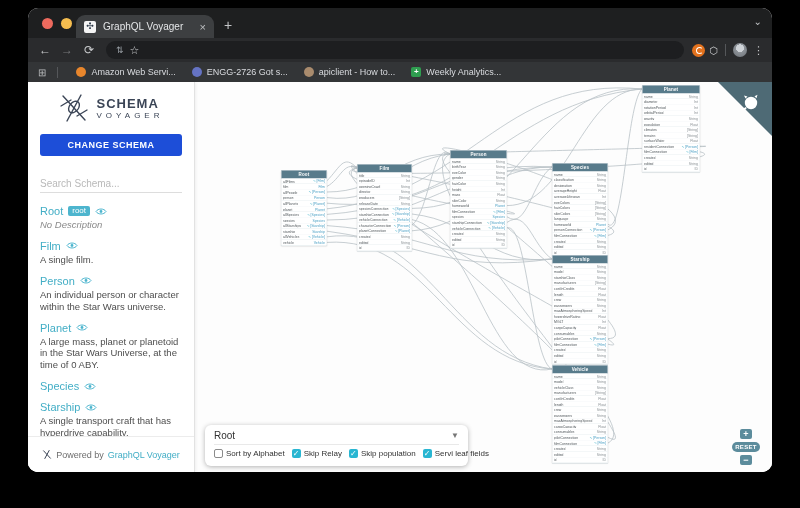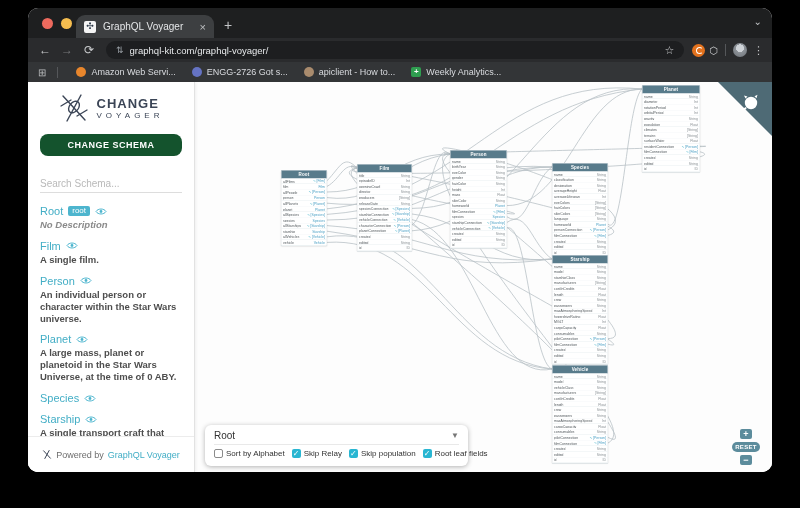--- a/index.html
+++ b/index.html
@@ -51,21 +51,21 @@
   .logo-text .l2 { font-size:8px; color:#3b4556; letter-spacing:4px; }
   .change-btn { width:100%; height:22px; border:none; border-radius:3px; color:#fff; font-size:9px; font-weight:bold; letter-spacing:.5px; font-family:inherit; }
   .typelist-title { font-size:11px; font-weight:bold; color:#333; margin:14px 0 8px 0; }
   .search-input { width:100%; border:none; border-bottom:1px solid #ddd; font-size:10px; color:#333; padding:3px 0; font-family:inherit; outline:none;margin-top:19px; }
   .search-input::placeholder { color:#b9b9b9; }
   .type-entries { margin-top:12px; }
   .type-entry { margin-bottom:9px; }
   .type-head { display:flex; align-items:center; gap:5px; }
   .type-name { font-size:11px; }
   .type-badge { color:#fff; font-size:8px; border-radius:2px; padding:1px 4px; line-height:1.1; }
-  .type-desc { font-size:9.5px; color:#4e4e4e; line-height:1.25; margin-top:2px;font-weight:bold; }
+  .type-desc { font-size:9.5px; color:#4e4e4e; line-height:1.25; margin-top:2px; }
   .type-desc.italic { font-style:italic; color:#8a8a8a; }
   .sb-footer { position:absolute; left:0; right:0; bottom:0; height:36px; border-top:1px solid #ececec; display:flex; align-items:center; justify-content:center; gap:4px; font-size:9px; color:#6d6d6d; background:#fff; }
   .sb-footer a { text-decoration:none; }
 
   
   .graph { position:relative; flex:1; height:100%; background:#fdfdfd; overflow:hidden; }
   #edges-svg { position:absolute; left:0; top:0; z-index:1; pointer-events:none; }
 
   .gnode { position:absolute; z-index:2; transform:scale(.5); transform-origin:0 0; background:#fff; border:1px solid #c9d4d8; box-shadow:0 1px 3px rgba(0,0,0,.18); }
   .gnode-header { height:16px; color:#fff; font-size:9px; font-weight:bold; display:flex; align-items:center; justify-content:center; letter-spacing:.3px; }
@@ -115,21 +115,20 @@
     <span class="newtab-btn">+</span>
     <span class="tabsearch">⌄</span>
   </div>
 
   <div class="toolbar">
     <span class="navbtn">←</span>
     <span class="navbtn dim">→</span>
     <span class="navbtn">⟳</span>
     <div class="urlpill">
       <span class="siteinfo">⇅</span>
-      <span class="url-text">graphql-kit.com/graphql-voyager/</span>
       <span class="star">☆</span>
     </div>
     <span class="ext-orange"></span>
     <span class="puzzle">⬡</span>
     <span class="chrome-sep"></span>
     <span class="avatar"></span>
     <span class="kebab">⋮</span>
   </div>
 
   <div class="bookmarks">
@@ -162,25 +161,25 @@
         <svg width="30" height="32" viewBox="0 0 30 32">
           <g stroke="#3b4556" stroke-width="1.4" fill="none" stroke-linecap="round">
             <line x1="4" y1="4" x2="26" y2="28"></line>
             <line x1="22" y1="3" x2="8" y2="29"></line>
             <ellipse cx="15" cy="15" rx="4.5" ry="6.5" transform="rotate(40 15 15)"></ellipse>
             <line x1="2" y1="14" x2="12" y2="8"></line>
             <line x1="18" y1="24" x2="28" y2="18"></line>
           </g>
         </svg>
         <div class="logo-text">
-          <div class="l1">CHANGE</div>
+          <div class="l1">SCHEMA</div>
           <div class="l2">VOYAGER</div>
         </div>
       </div>
-      <button class="change-btn" style="background: #14532d; border-radius: 8px;">CHANGE SCHEMA</button>
+      <button class="change-btn" style="background: #1d4ed8;">CHANGE SCHEMA</button>
       <input class="search-input" placeholder="Search Schema..." style="">
       <div class="type-entries" id="type-list">
           <div class="type-entry">
             <div class="type-head">
               <span class="type-name" style="color: rgb(67, 174, 198);">Root</span>
               <span class="type-badge" style="background: rgb(77, 181, 206);">root</span>
               <svg width="12" height="9" viewBox="0 0 12 9">
                 <path d="M1 4.5 C3 1.2 9 1.2 11 4.5 C9 7.8 3 7.8 1 4.5 Z" fill="none" stroke="#4db5ce" stroke-width="1"></path>
                 <circle cx="6" cy="4.5" r="1.4" fill="#4db5ce"></circle>
               </svg>
@@ -750,21 +749,21 @@
             <span class="cb">
               <span class="cb-box on" style="background: rgb(41, 182, 210);">✓</span>
               <span class="cb-label">Skip Relay</span>
             </span>
             <span class="cb">
               <span class="cb-box on" style="background: rgb(41, 182, 210);">✓</span>
               <span class="cb-label">Skip population</span>
             </span>
             <span class="cb">
               <span class="cb-box on" style="background: rgb(41, 182, 210);">✓</span>
-              <span class="cb-label">Root leaf fields</span>
+              <span class="cb-label">Servi leaf fields</span>
             </span>
           </div>
       </div>
 
       <div class="zoomctl">
         <button class="zbtn sq">+</button>
         <button class="zbtn reset">RESET</button>
         <button class="zbtn sq">−</button>
       </div>
     </div>

